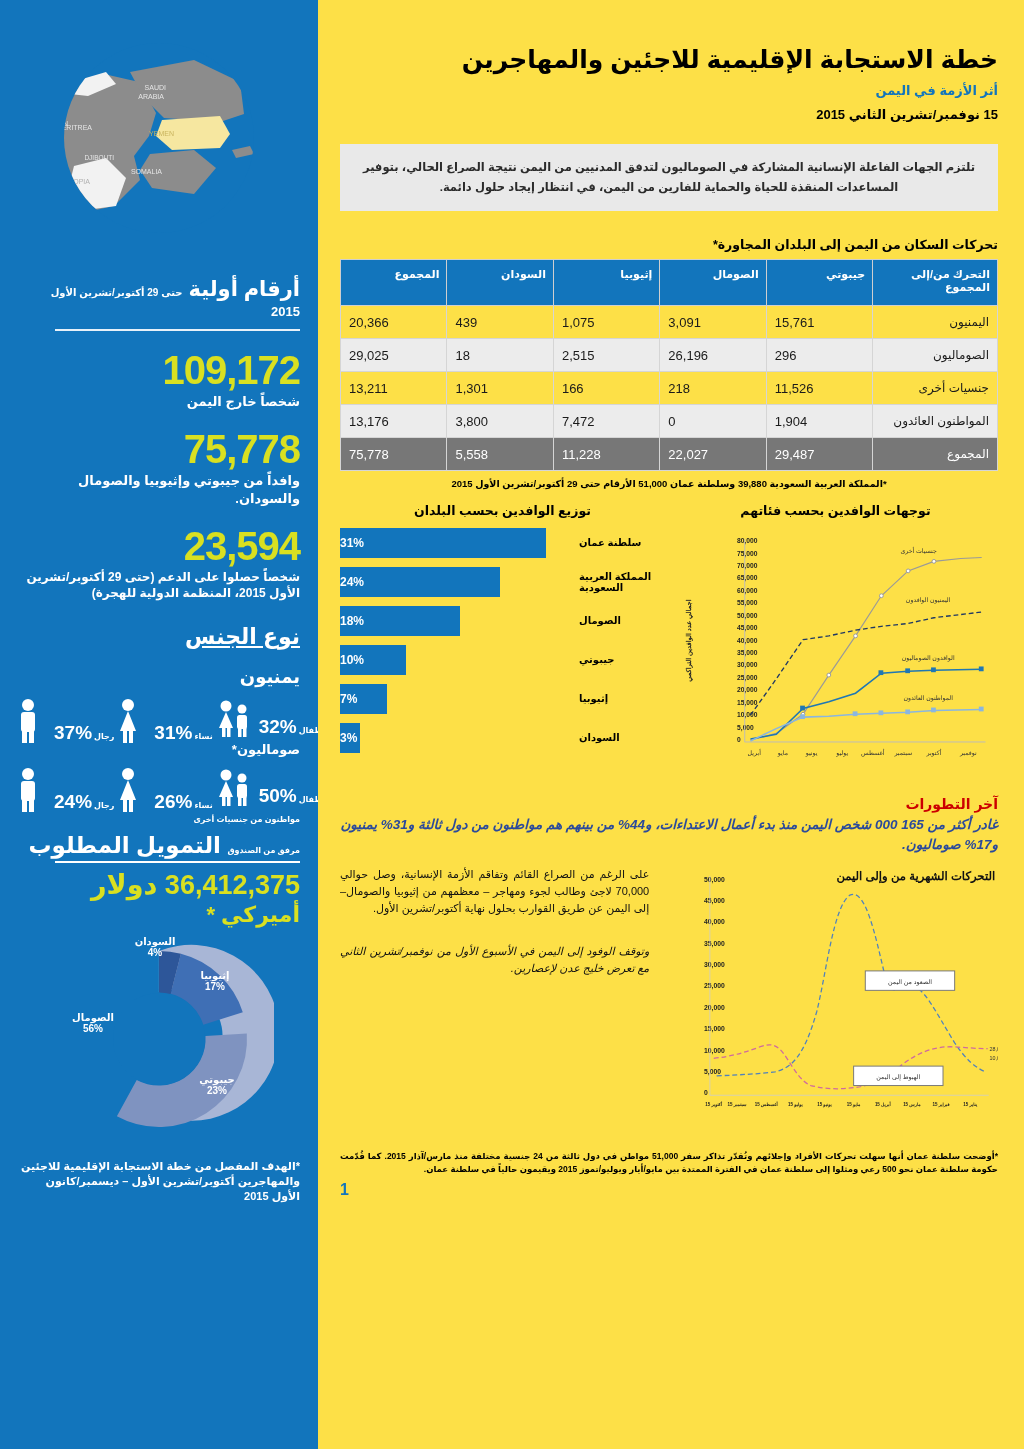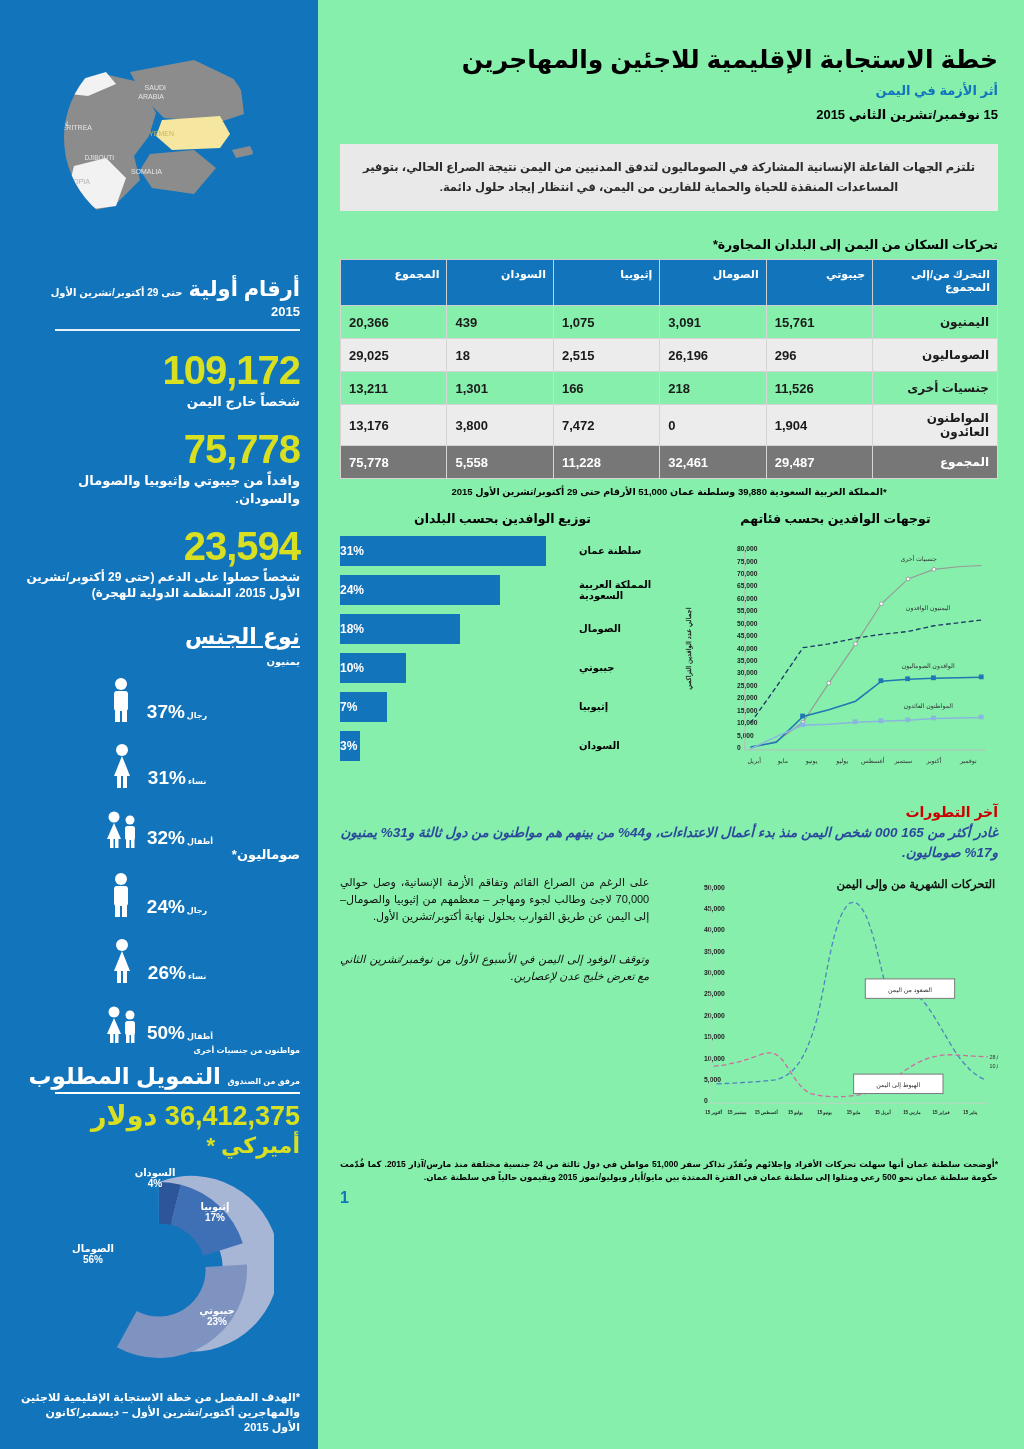--- a/index.html
+++ b/index.html
@@ -56,23 +56,23 @@
     letter-spacing: -1px;
   }
   .big-cap {
     font-size: 13px; font-weight: bold; line-height: 1.35; margin-top: 2px;
   }
   .big-cap.small { font-size: 12px; }
   .sec-title {
     font-size: 22px; font-weight: bold; text-decoration: underline;
     margin-top: 22px;
   }
-  .sec-sub { font-size: 10px; font-weight: bold; margin-top: 6px; }
-  .pgroup { display:flex; flex-direction: column; align-items: center; justify-content: flex-start;
-            gap: 20px; margin-top: 10px; direction: ltr; }
+  .sec-sub { font-size: 18px; font-weight: bold; margin-top: 16px; }
+  .pgroup { display:flex; flex-direction: row; align-items: flex-start; justify-content: flex-start;
+            gap: 4px; margin-top: 10px; direction: ltr; }
   .pcell { display: flex; align-items: flex-end; gap: 2px; }
   .pcell .pct { font-size: 19px; font-weight: bold; }
   .pcell .lbl { font-size: 8px; font-weight: bold; align-self: flex-end; padding-bottom:3px;}
   .grp-note { font-size: 13px; font-weight: bold; margin-top: -2px; }
   .grp-note2 { font-size: 8px; font-weight: bold; margin-top: 2px; }
   .fund-title {
     font-size: 23px; font-weight: bold; margin-top: 8px; line-height:1.2;
   }
   .fund-title .tiny { font-size: 8px; font-weight: bold; }
   .fund-rule { height:2px; background:#fff; width: 245px; margin: 2px 0 6px auto;}
@@ -83,41 +83,41 @@
   .foot-note { font-size: 11px; font-weight: bold; line-height: 1.4; margin-top: 10px; }
 
   
   .main {
     flex: 1 1 auto;
     height: 1449px;
     padding: 44px 26px 10px 22px;
     direction: rtl;
     text-align: right;
     position: relative;
-    background:#86efac;
+    background:#fde047;
   }
   .doc-title { font-size: 25px; font-weight: bold; color:#000; line-height:1.2; }
   .doc-sub { font-size: 13px; font-weight: bold; color:#1275bc; margin-top: 9px; }
   .doc-date { font-size: 13px; font-weight: bold; color:#000; margin-top: 9px; }
   .intro-box {
     background: #e9e9e9; color: #2b2b2b;
     margin-top: 22px; padding: 14px 22px;
     font-size: 11.5px; line-height: 1.7; font-weight: bold;
     text-align: center;
   }
   .tbl-cap { font-size: 12.5px; font-weight: bold; margin-top: 26px; margin-bottom: 7px; }
   table.mig { width: 100%; border-collapse: collapse; table-layout: fixed; }
   table.mig th {
     background: #1275bc; color: #fff; font-size: 11px; font-weight: bold;
     padding: 8px 7px; text-align: right; vertical-align: top; height: 46px;
     border: 1px solid #cfcfcf;
   }
   table.mig th.first { width: 19%; }
   table.mig td {
-    font-size: 13px; font-weight: bold; color:#1a1a1a;
+    font-size: 13px; font-weight: normal; color:#1a1a1a;
     padding: 6px 8px; border: 1px solid #d5d5d5; text-align: left; height: 33px;
   }
   table.mig td.rowlab { text-align: right; font-size: 12px; }
   table.mig tr.alt td { background:#ececec; }
   table.mig tr.total td { background:#777777; color:#fff; }
   .tbl-foot { font-size: 9.5px; font-weight: bold; margin-top: 7px; text-align:center; }
 
   .charts-row { display:flex; flex-direction: row-reverse; margin-top: 14px; gap: 8px; }
   .chart-col { flex: 1 1 50%; }
   .chart-title { font-size: 12.5px; font-weight: bold; text-align: center; margin-bottom: 8px; }
@@ -374,21 +374,21 @@
           <td class="rowlab">المواطنون العائدون</td>
           <td>1,904</td>
           <td>0</td>
           <td>7,472</td>
           <td>3,800</td>
           <td>13,176</td>
         </tr>
         <tr class="total">
           <td class="rowlab">المجموع</td>
           <td>29,487</td>
-          <td>32,461</td>
+          <td>22,027</td>
           <td>11,228</td>
           <td>5,558</td>
           <td>75,778</td>
         </tr>
       </tbody>
     </table>
 
     <div class="tbl-foot">*المملكة العربية السعودية 39,880 وسلطنة عمان 51,000 الأرقام حتى 29 أكتوبر/تشرين الأول 2015</div>
 
     <div class="charts-row">

